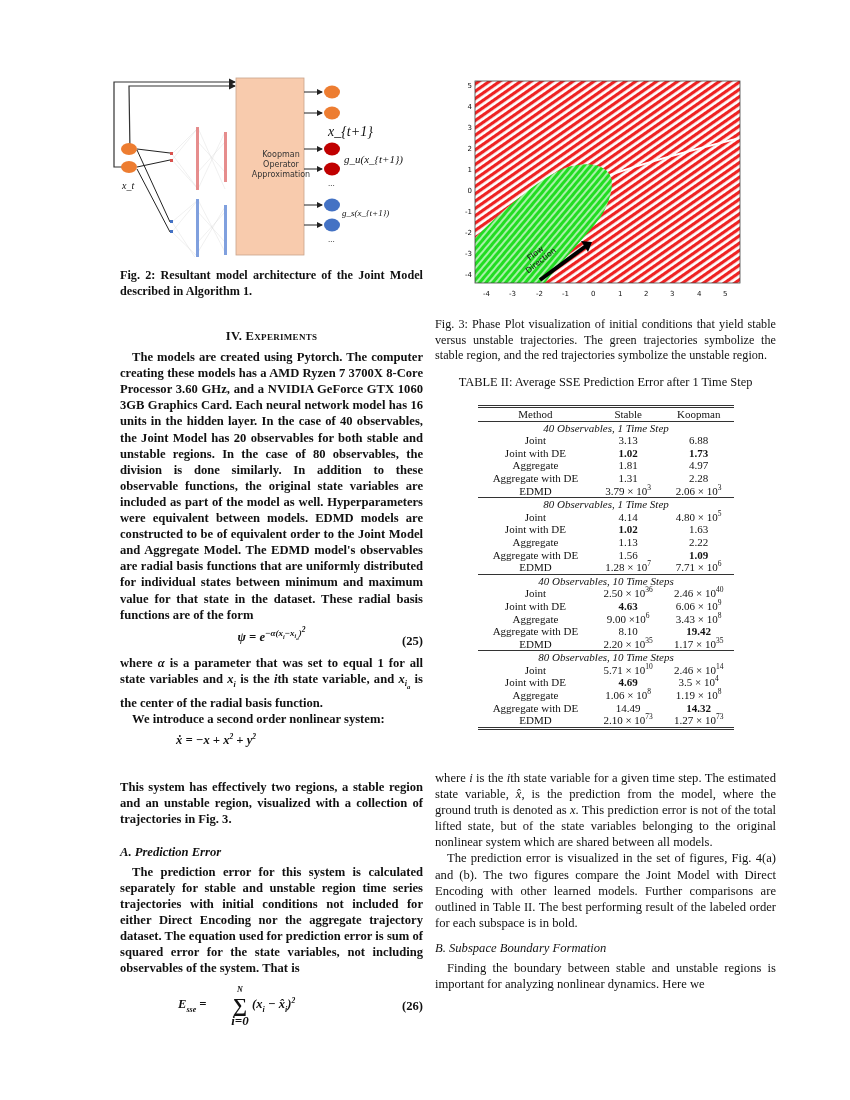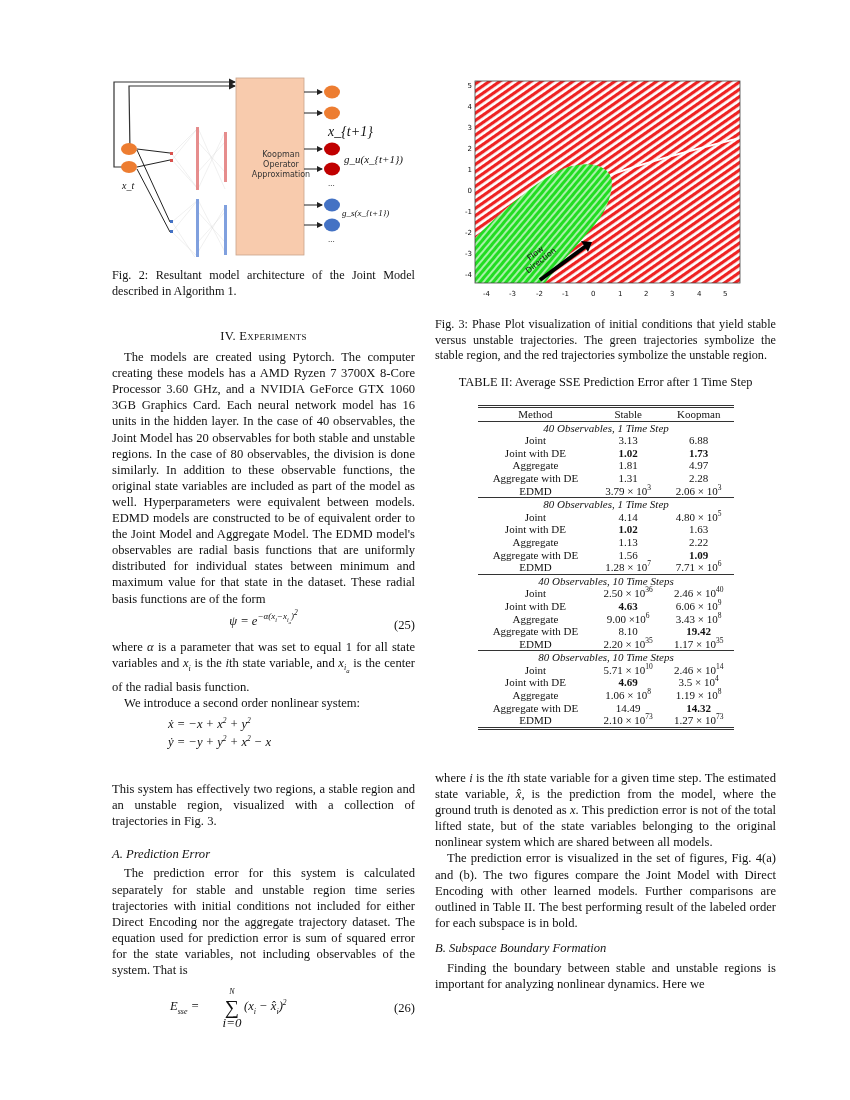--- a/index.html
+++ b/index.html
@@ -1,18 +1,18 @@
 <!DOCTYPE html>
 <html><head>
 <meta charset="utf-8">
 <style>
   html,body{margin:0;padding:0;background:#fff;}
   body{width:850px;height:1100px;position:relative;overflow:hidden;font-family:"Liberation Serif","DejaVu Serif",serif;color:#111;}
   .col{position:absolute;font-size:12.6px;line-height:16.1px;text-align:justify;}
-  .left{left:112px;width:303px;}
+  .left{left:120px;width:303px;font-weight:bold;}
   .right{left:435px;width:341px;}
   p{margin:0;}
   .ind{text-indent:12px;}
   .sec{text-align:center;font-size:12.6px;letter-spacing:.3px;}
   .sc{font-variant:small-caps;}
   .subsec{font-style:italic;}
   .eq{position:relative;height:24px;font-style:italic;text-align:center;}
   .eq .num{position:absolute;right:0;top:4px;font-style:normal;}
   .fig{position:absolute;}
   .caption{font-size:12.2px;line-height:15.5px;}
@@ -110,21 +110,20 @@
 <div class="col left caption" style="top:268px;">Fig. 2: Resultant model architecture of the Joint Model described in Algorithm 1.</div>
 
 <div class="col left" style="top:328px;">
   <div class="sec"><span>IV.</span> <span class="sc">Experiments</span></div>
   <p class="ind" style="margin-top:5px;">The models are created using Pytorch. The computer creating these models has a AMD Ryzen 7 3700X 8-Core Processor 3.60 GHz, and a NVIDIA GeForce GTX 1060 3GB Graphics Card. Each neural network model has 16 units in the hidden layer. In the case of 40 observables, the Joint Model has 20 observables for both stable and unstable regions. In the case of 80 observables, the division is done similarly. In addition to these observable functions, the original state variables are included as part of the model as well. Hyperparameters were equivalent between models. EDMD models are constructed to be of equivalent order to the Joint Model and Aggregate Model. The EDMD model's observables are radial basis functions that are uniformly distributed for individual states between minimum and maximum value for that state in the dataset. These radial basis functions are of the form</p>
   <div class="eq" style="margin:6px 0 2px;">ψ = <i>e</i><sup style="font-size:9px">−α(x<sub style="font-size:6px">i</sub>−x<sub style="font-size:6px">i<sub>a</sub></sub>)<sup>2</sup></sup><span class="num">(25)</span></div>
   <p><span>where </span><i>α</i><span> is a parameter that was set to equal 1 for all state variables and </span><i>x<sub style="font-size:8px">i</sub></i><span> is the </span><i>i</i><span>th state variable, and </span><i>x<sub style="font-size:8px">i<sub>a</sub></sub></i><span> is the center of the radial basis function.</span></p>
   <p class="ind">We introduce a second order nonlinear system:</p>
   <div style="font-style:italic;padding-left:56px;margin:4px 0 30px;line-height:18px;">
     <div>ẋ = −x + x<sup>2</sup> + y<sup>2</sup></div>
-    <div>ẏ = −y + y<sup>2</sup> + x<sup>2</sup> − x</div>
   </div>
   <p>This system has effectively two regions, a stable region and an unstable region, visualized with a collection of trajectories in Fig. 3.</p>
   <p class="subsec" style="margin-top:17px;">A.  Prediction Error</p>
   <p class="ind" style="margin-top:3px;">The prediction error for this system is calculated separately for stable and unstable region time series trajectories with initial conditions not included for either Direct Encoding nor the aggregate trajectory dataset. The equation used for prediction error is sum of squared error for the state variables, not including observables of the system. That is</p>
   <div class="eq" style="height:46px;margin-top:8px;">
     <div style="position:absolute;left:58px;top:12px;">E<sub style="font-size:8px">sse</sub> =</div>
     <div style="position:absolute;left:110px;top:0;font-style:normal;text-align:center;width:20px;line-height:11px;">
       <div style="font-size:8px;font-style:italic;">N</div>
         <div style="font-size:20px;line-height:20px;">∑</div>
         <div style="font-size:13px;font-style:italic;">i=0</div>

